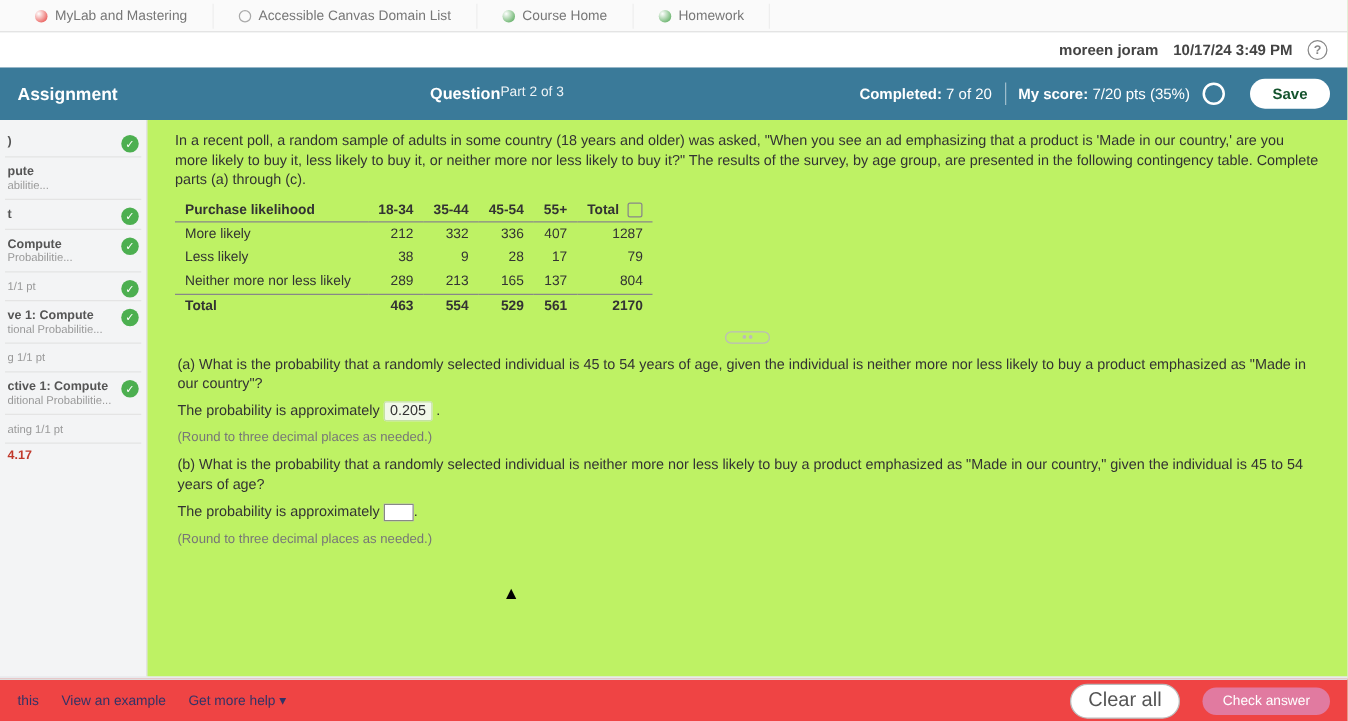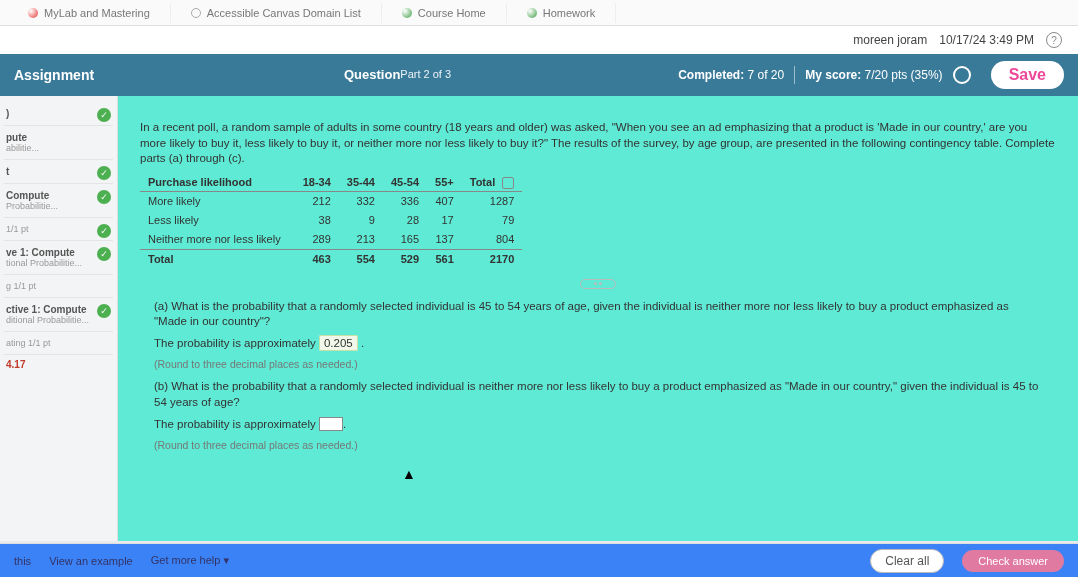--- a/index.html
+++ b/index.html
@@ -2,58 +2,58 @@
 <html><head>
 <meta charset="utf-8">
 <style>
   * { box-sizing: border-box; margin: 0; padding: 0; }
   html, body { width: 1078px; height: 577px; font-family: Arial, Helvetica, sans-serif; background:#e8eaed; overflow:hidden; font-size:12px; color:#333; }
   .tabs { display:flex; align-items:center; height:26px; background:#fafafa; border-bottom:1px solid #ddd; padding:0 8px; gap:0; }
   .tab { display:flex; align-items:center; gap:6px; padding:4px 20px; font-size:11px; color:#777; border-right:1px solid #eee; cursor:pointer; }
   .tab .dot { width:10px; height:10px; border-radius:50%; border:1px solid #aaa; display:inline-block; }
   .tab .dot.red { background: radial-gradient(circle at 30% 30%, #fff, #e53935); border:none; }
   .tab .dot.green { background: radial-gradient(circle at 30% 30%, #fff, #43a047); border:none; }
-  .userbar { display:flex; justify-content:flex-end; align-items:center; gap:12px; padding:6px 16px; background:#fff; font-size:12px; color:#444; }
+  .userbar { display:flex; justify-content:flex-end; align-items:center; gap:12px; padding:6px 16px; background:#fff; font-size:12px; color:#444;font-weight:bold; }
   .helpq { width:16px; height:16px; border:1px solid #888; border-radius:50%; display:flex; align-items:center; justify-content:center; font-size:10px; color:#888; }
   .assignbar { display:flex; align-items:center; background:#3a7a99; color:#fff; height:42px; padding:0 14px; }
   .assignbar .title { font-size:14px; font-weight:bold; width:330px; }
   .qbox { display:flex; line-height:1.1; }
   .qbox .q1 { font-weight:bold; font-size:13px; }
   .qbox .q2 { font-size:11px; opacity:.9; }
   .assignbar .spacer { flex:1; }
   .assignbar .stats { font-size:12px; display:flex; align-items:center; gap:10px; }
   .assignbar .divider { width:1px; height:18px; background:rgba(255,255,255,.5); }
   .gear { width:18px; height:18px; border:2px solid #fff; border-radius:50%; position:relative; display:inline-block; }
-  .savebtn { background:#fff; color:#ec4899; border:none; border-radius:14px; padding:5px 18px; font-size:16px; font-weight:bold; margin-left:10px; cursor:pointer; }
+  .savebtn { background:#fff; color:#14532d; border:none; border-radius:14px; padding:5px 18px; font-size:12px; font-weight:bold; margin-left:10px; cursor:pointer; }
   .body { display:flex; height:calc(577px - 26px - 30px - 42px - 34px); }
   .sidebar { width:118px; background:#f3f4f5; border-right:1px solid #ddd; padding:6px 4px; font-size:10px; color:#666; overflow:hidden; }
   .sidebar .item { padding:6px 2px; border-bottom:1px solid #e4e4e4; position:relative; }
   .sidebar .check { position:absolute; right:2px; top:6px; width:14px; height:14px; border-radius:50%; background:#4caf50; color:#fff; display:flex; align-items:center; justify-content:center; font-size:9px; }
   .sidebar .item .t1 { font-weight:bold; color:#555; }
   .sidebar .item .t2 { color:#999; font-size:9px; }
   .sidebar .score { color:#c0392b; font-weight:bold; padding:4px 2px;}
-  .main { flex:1; background:#5eead4; padding:24px 22px; overflow:auto; font-size:11.5px; color:#333; line-height:1.35; }
+  .main { flex:1; background:#bef264; padding:10px 22px; overflow:auto; font-size:11.5px; color:#333; line-height:1.35; }
   .main p { margin-bottom:6px; }
   table.ct { border-collapse:collapse; margin:6px 0 10px 0; font-size:11px; }
   table.ct th, table.ct td { padding:2px 8px; text-align:right; }
   table.ct th:first-child, table.ct td:first-child { text-align:left; padding-right:14px; }
   table.ct thead th { font-weight:bold; border-bottom:1px solid #888; }
   table.ct tbody tr:last-child td { border-top:1px solid #888; font-weight:bold; }
   .copyicon { display:inline-block; width:12px; height:12px; border:1px solid #888; border-radius:2px; position:relative; margin-left:4px; vertical-align:middle; }
   .dots { display:flex; justify-content:center; margin:6px 0 10px; }
   .dots span { width:36px; height:10px; border:1px solid #bbb; border-radius:6px; display:flex; align-items:center; justify-content:center; gap:2px; }
   .dots span::before, .dots span::after { content:""; width:3px; height:3px; background:#bbb; border-radius:50%; }
-  .part { margin:4px 14px 8px; }
+  .part { margin:4px 2px 8px; }
   .ansval { background:#f1f8e9; border:1px solid #c5e1a5; padding:1px 4px; border-radius:2px; }
   .ansbox { display:inline-block; width:24px; height:14px; border:1px solid #888; background:#fff; vertical-align:middle; }
   .hint { color:#777; font-size:10.5px; }
-  .footer { position:absolute; bottom:0; left:0; right:0; height:34px; background:#3b82f6; border-top:1px solid #ddd; display:flex; align-items:center; padding:0 14px; gap:18px; font-size:11px; color:#555; }
+  .footer { position:absolute; bottom:0; left:0; right:0; height:34px; background:#ef4444; border-top:1px solid #ddd; display:flex; align-items:center; padding:0 14px; gap:18px; font-size:11px; color:#555; }
   .footer .spacer { flex:1; }
   .footer .link { color:#336; cursor:pointer; }
-  .clearbtn { border:1px solid #bbb; background:#fff; border-radius:14px; padding:4px 14px; font-size:12px; color:#555; cursor:pointer; }
+  .clearbtn { border:1px solid #bbb; background:#fff; border-radius:14px; padding:4px 14px; font-size:16px; color:#555; cursor:pointer; }
   .checkbtn { border:none; background:#e17aa0; color:#fff; border-radius:14px; padding:5px 16px; font-size:11px; cursor:pointer; }
   .cursor { position:absolute; left:402px; top:466px; font-size:14px; color:#000; pointer-events:none; }
 </style>
 </head>
 <body>
 
 <div class="tabs">
   <div class="tab">
     <span class="dot red"></span>
     <span>MyLab and Mastering</span>

